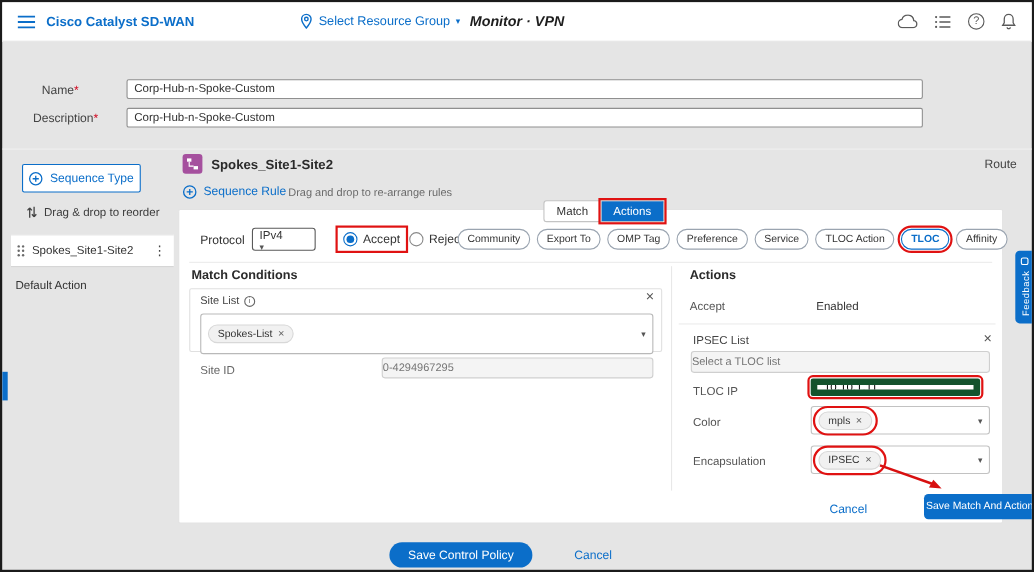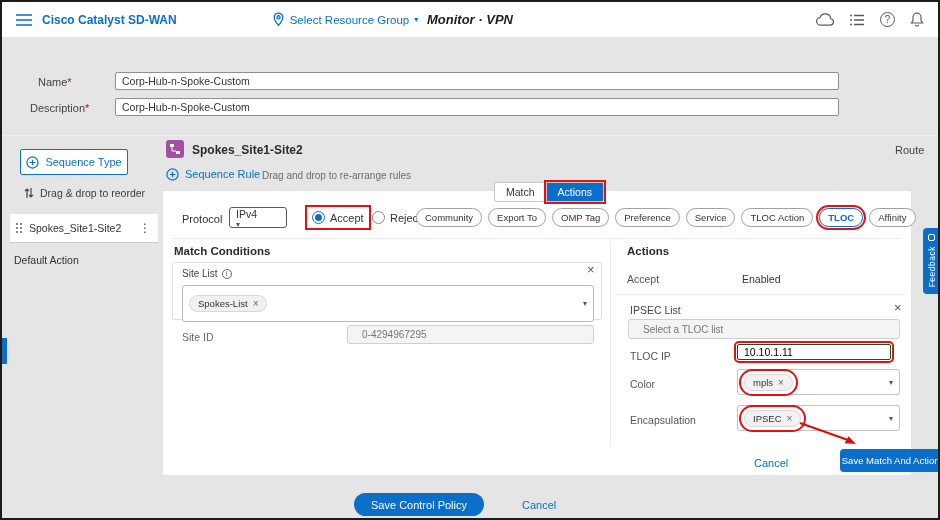--- a/index.html
+++ b/index.html
@@ -77,33 +77,33 @@
   .match-box { top:260px; left:170px; width:430px; height:58px; border:1px solid #e0e0e0; border-radius:2px; }
   .site-list-label { top:266px; left:180px; font-size:10px; color:#444; display:flex; align-items:center; gap:4px; }
   .info-icon { width:10px; height:10px; border:1px solid #666; border-radius:50%; font-size:7px; color:#666; display:inline-flex; align-items:center; justify-content:center; line-height:1; }
   .close-x { font-size:13px; color:#555; cursor:pointer; line-height:1; }
   .match-close { top:261px; left:585px; }
   .dropdown { border:1px solid #b9b9b9; border-radius:3px; display:flex; align-items:center; justify-content:space-between; padding:0 6px; background:#fff; cursor:pointer; }
   .site-dropdown { top:283px; left:180px; width:412px; height:37px; }
   .tag { background:#f1f1f1; border:1px solid #d8d8d8; border-radius:10px; padding:2px 8px; font-size:9.5px; color:#333; display:inline-flex; align-items:center; gap:5px; white-space:nowrap; }
   .tag-x { color:#666; font-size:10px; cursor:pointer; }
   .site-id-label { top:329px; left:180px; font-size:10.5px; color:#666; }
-  .input-disabled { background:#f4f4f4; border:1px solid #cfcfcf; color:#9a9a9a; border-radius:3px; font-size:10px; padding:0 14px; font-family:inherit; }
+  .input-disabled { background:#f4f4f4; border:1px solid #cfcfcf; color:#9a9a9a; border-radius:3px; font-size:10px; padding:0 0; font-family:inherit; }
   .site-id-input { top:323px; left:345px; width:247px; height:19px; }
 
   
   .actions-title { top:243px; left:625px; font-weight:bold; font-size:11.5px; color:#2b2b2b; }
   .accept-row-label { top:271px; left:625px; font-size:10.5px; color:#555; }
   .accept-row-value { top:271px; left:740px; font-size:10.5px; color:#333; }
   .tloc-hline { top:292px; left:615px; width:288px; border-top:1px solid #ececec; }
   .tloc-list-label { top:302px; left:628px; font-size:10.5px; color:#444; }
   .tloc-close { top:299px; left:892px; }
   .tloc-list-input { top:317px; left:626px; width:272px; height:20px; }
   .tloc-ip-label { top:348px; left:628px; font-size:10.5px; color:#555; }
-  .tloc-ip-input { top:342px; left:735px; width:154px; height:16px; border:1px solid #14532d; border-radius:2px; font-size:10.5px; padding:0 6px; font-family:inherit; }
+  .tloc-ip-input { top:342px; left:735px; width:154px; height:16px; border:6px solid #14532d; border-radius:2px; font-size:10.5px; padding:0 6px; font-family:inherit; }
   .color-label { top:376px; left:628px; font-size:10.5px; color:#555; }
   .color-dropdown { top:367px; left:735px; width:163px; height:26px; border-color:#c2c2c2; }
   .encap-label { top:412px; left:628px; font-size:10.5px; color:#555; }
   .encap-dropdown { top:403px; left:735px; width:163px; height:26px; border-color:#c2c2c2; }
   .arrow-svg { top:417px; left:792px; width:78px; height:32px; pointer-events:none; }
   .actions-cancel { top:455px; left:752px; color:#0b6ec9; font-size:11px; cursor:pointer; }
   .save-match-btn { top:447px; left:838px; width:106px; height:23px; background:#0b6ec9; color:#fff; border:none; border-radius:4px; font-size:9.5px; cursor:pointer; font-family:inherit; }
 
   
   .save-policy-btn { top:491px; left:352px; width:130px; height:23px; background:#0b6ec9; color:#fff; border:none; border-radius:12px; font-size:11px; cursor:pointer; font-family:inherit; }

